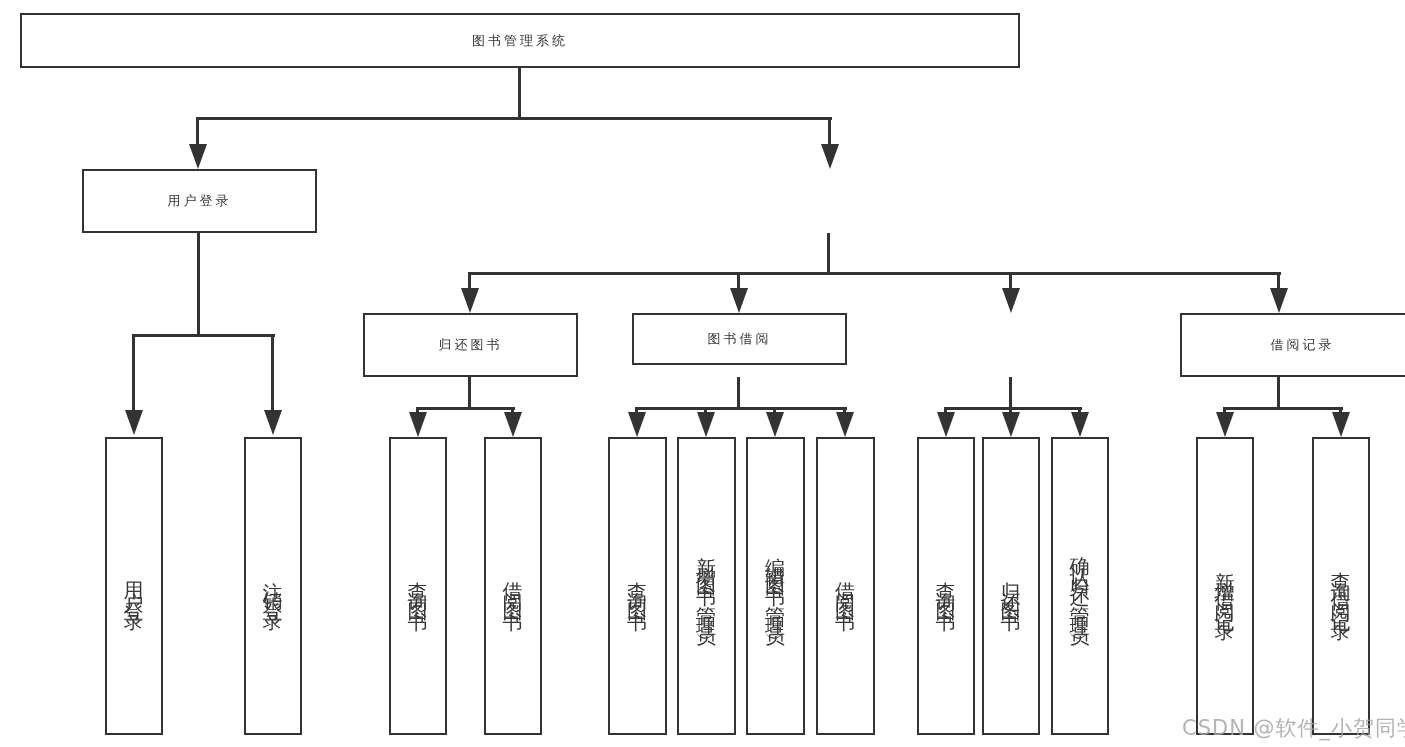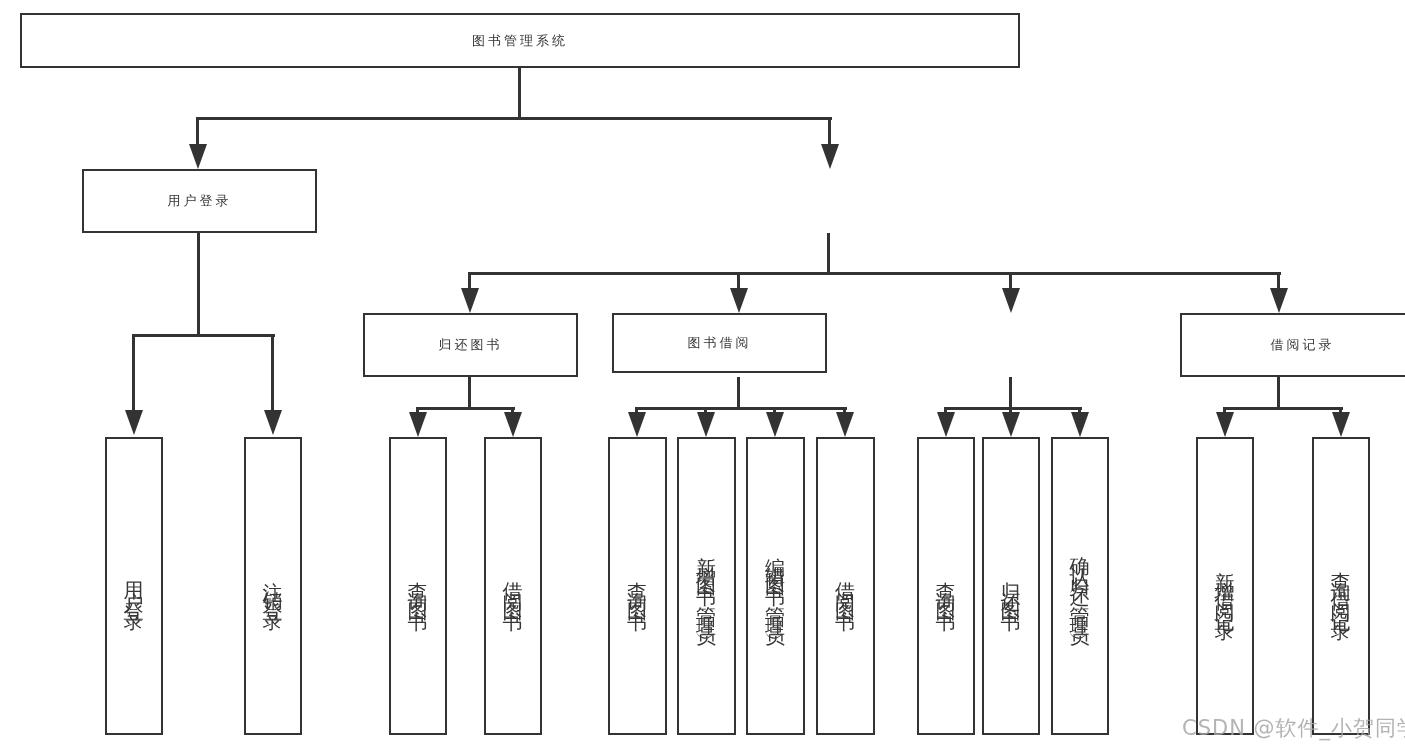--- a/index.html
+++ b/index.html
@@ -76,21 +76,21 @@
   <div class="vline" style="left:737px;top:272px;height:16px"></div>
   <div class="arrow" style="left:730px;top:288px"></div>
   <div class="vline" style="left:1009px;top:272px;height:16px"></div>
   <div class="arrow" style="left:1002px;top:288px"></div>
   <div class="vline" style="left:1277px;top:272px;height:16px"></div>
   <div class="arrow" style="left:1270px;top:288px"></div>
 
   <div class="node" style="left:363px;top:313px;width:215px;height:64px">
     <span class="hlabel">归还图书</span>
   </div>
-  <div class="node" style="left:612px;top:313px;width:215px;height:60px">
+  <div class="node" style="left:632px;top:313px;width:215px;height:52px">
     <span class="hlabel">图书借阅</span>
   </div>
   <div class="node" style="left:1180px;top:313px;width:245px;height:64px">
     <span class="hlabel">借阅记录</span>
   </div>
 
   <div class="vline" style="left:468px;top:377px;height:33px"></div>
   <div class="vline" style="left:737px;top:377px;height:33px"></div>
   <div class="vline" style="left:1009px;top:377px;height:33px"></div>
   <div class="vline" style="left:1277px;top:377px;height:33px"></div>

